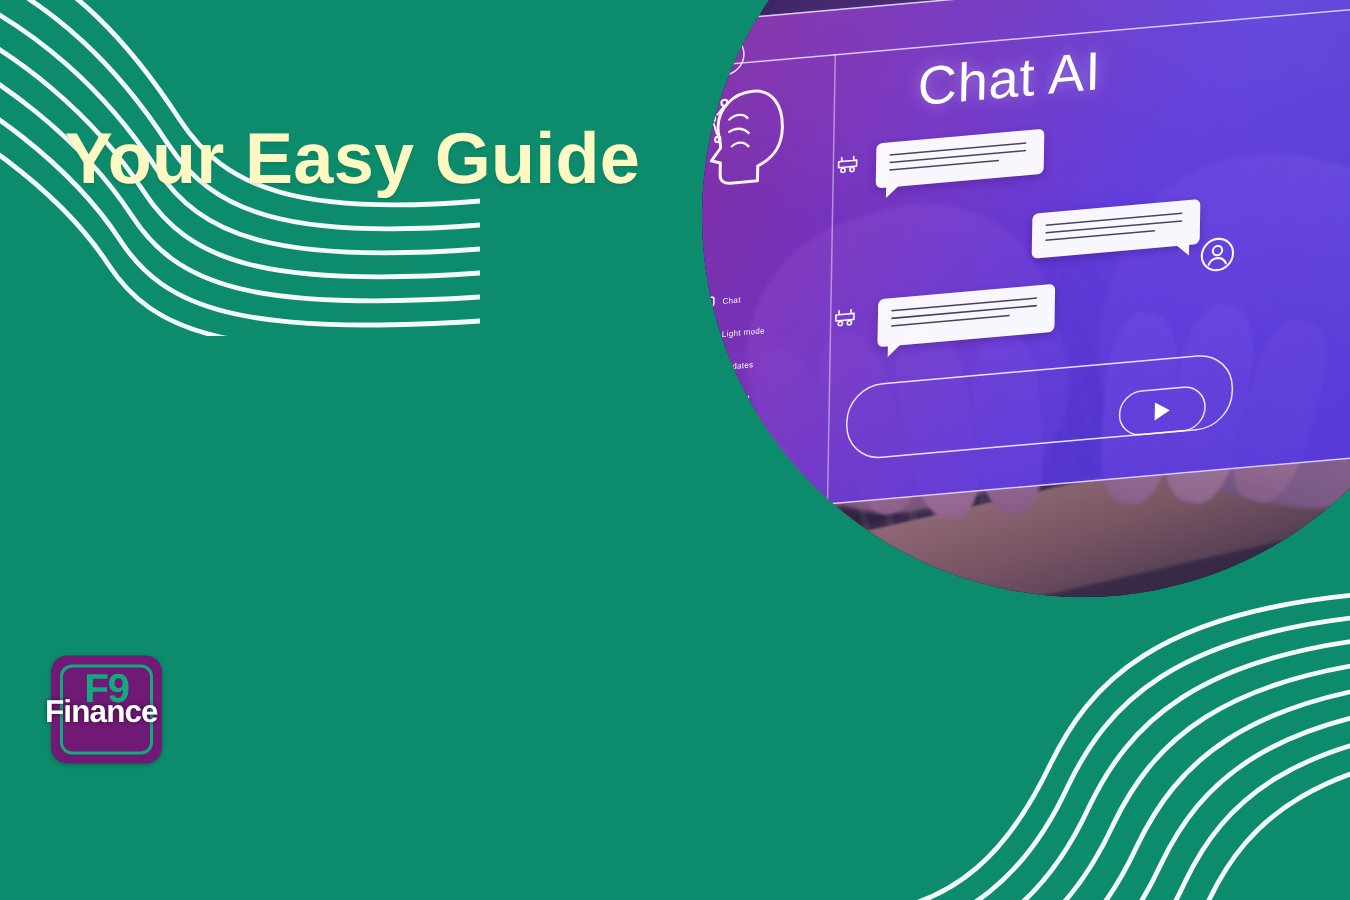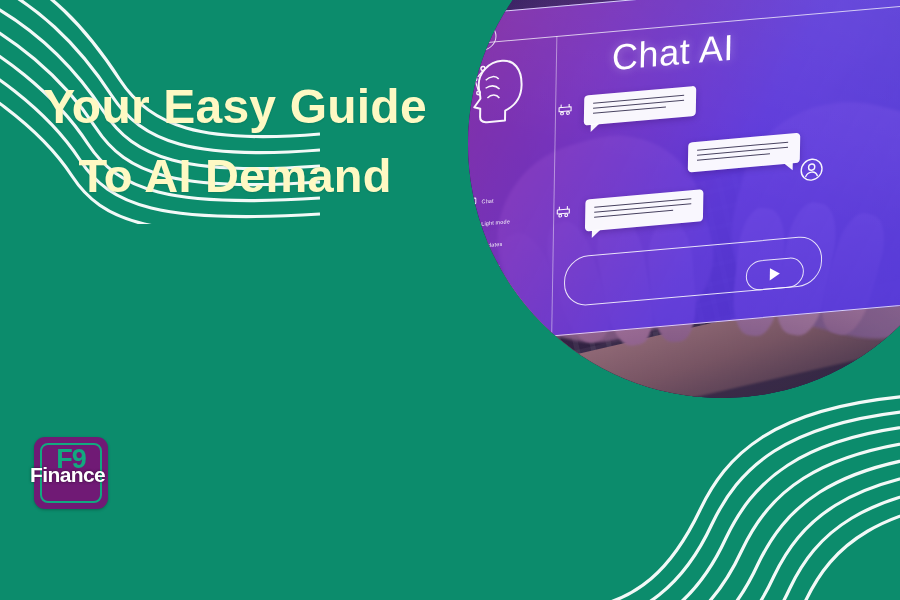--- a/index.html
+++ b/index.html
@@ -280,21 +280,20 @@
     <path d="M-38,-8 C 36,22 84,72 114,118 C 144,164 194,182 330,172"></path>
     <path d="M-50,8 C 24,38 76,88 106,134 C 136,180 186,198 330,188"></path>
     <path d="M-62,24 C 12,54 68,104 98,150 C 128,196 178,214 330,204"></path>
     <path d="M-74,40 C 0,70 60,120 90,166 C 120,212 170,230 330,220"></path>
     <path d="M-86,56 C -12,86 52,136 82,182 C 112,228 162,246 330,236"></path>
   </g>
 </svg>
 
 <div class="headline">
   <span class="ln ln1">Your Easy Guide</span>
-  <span class="ln ln2">To AI Demand</span>
 </div>
 
 <div class="logo">
   <div class="logo-inner"></div>
   <div class="logo-f9">F9</div>
   <div class="logo-fin">Finance</div>
 </div>
 
 <div class="photo-circle">
   <div class="bg-dark"></div>

